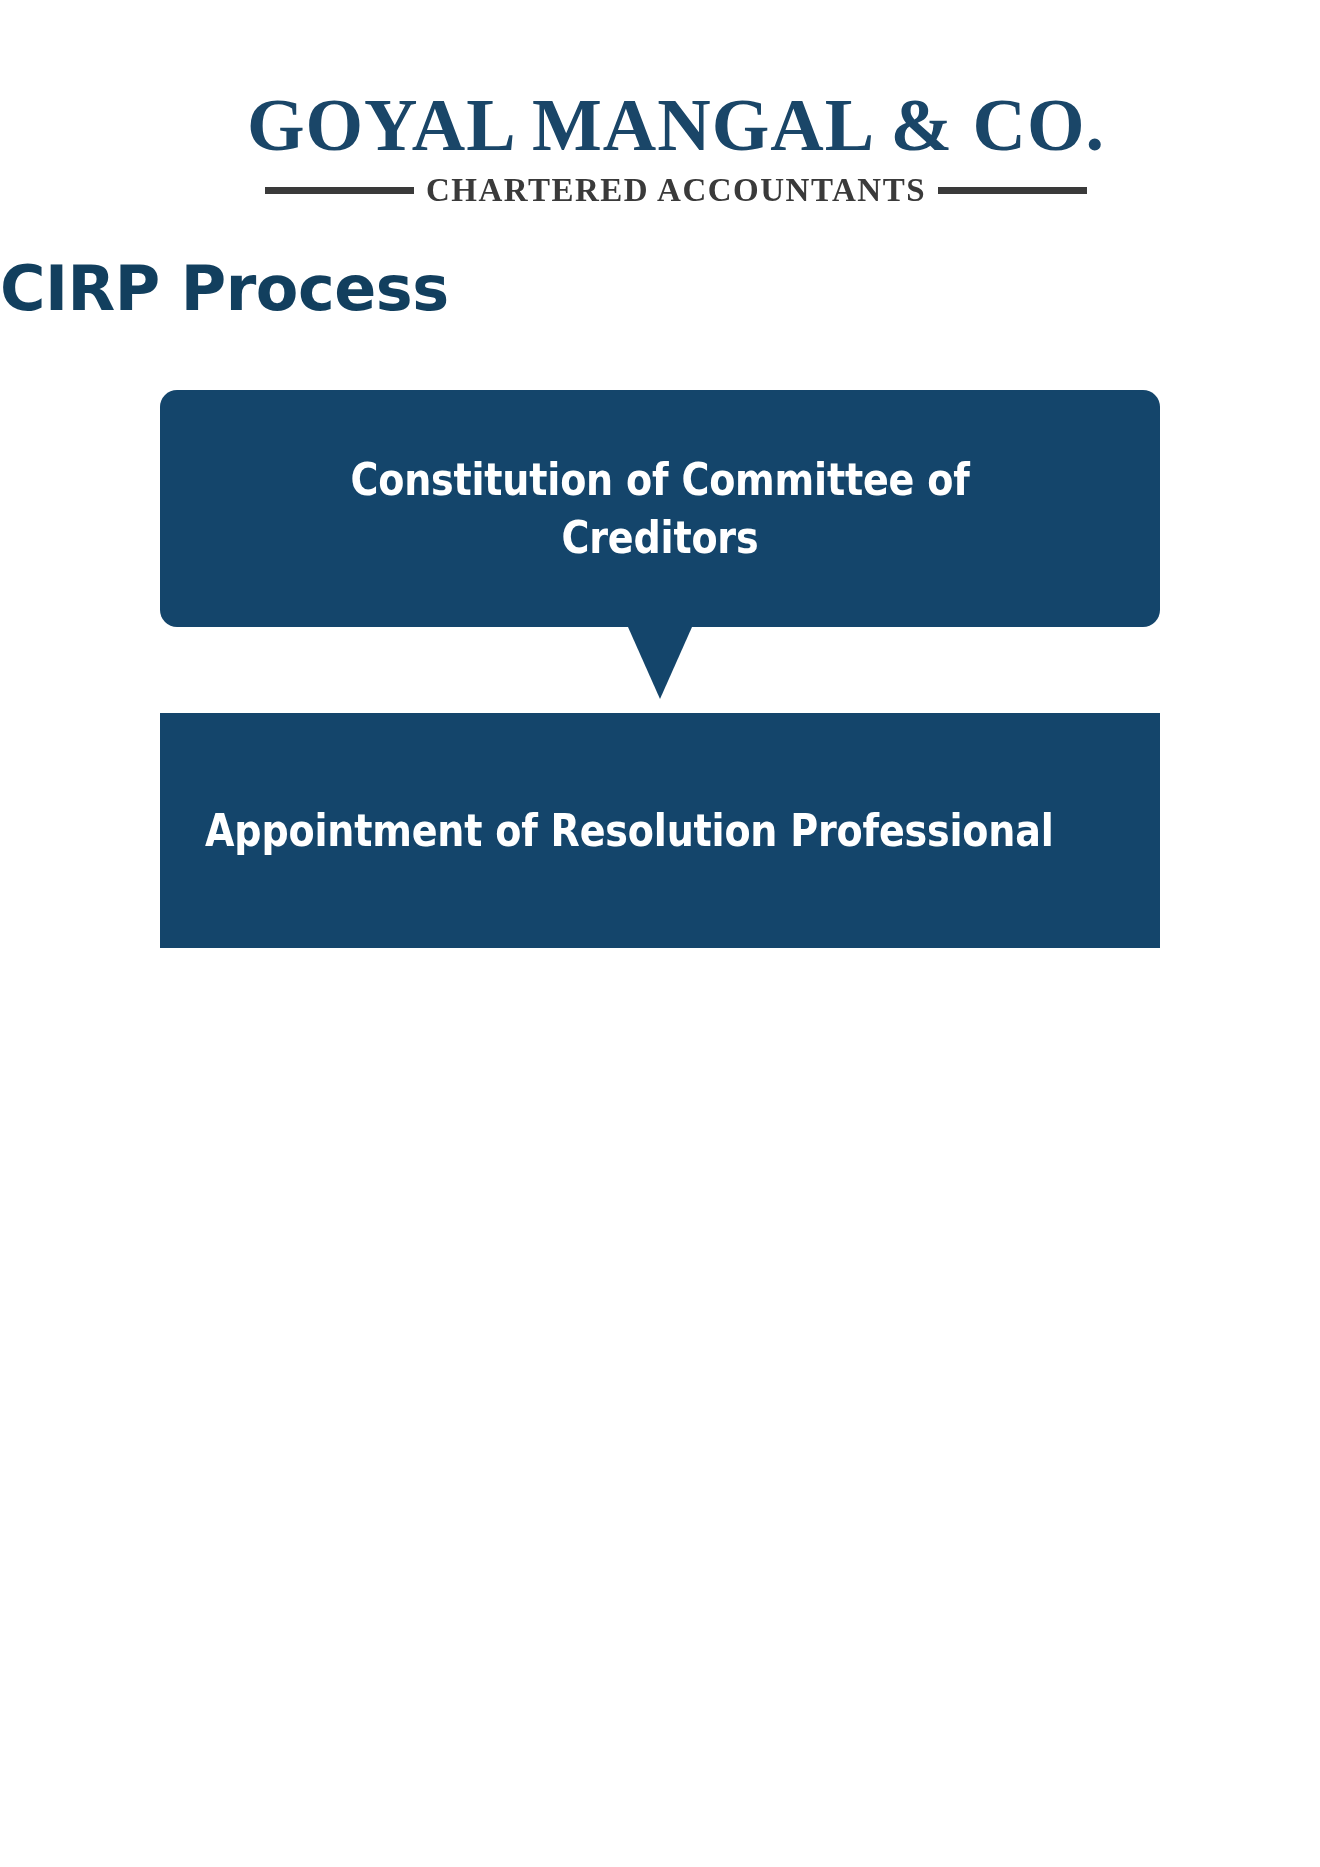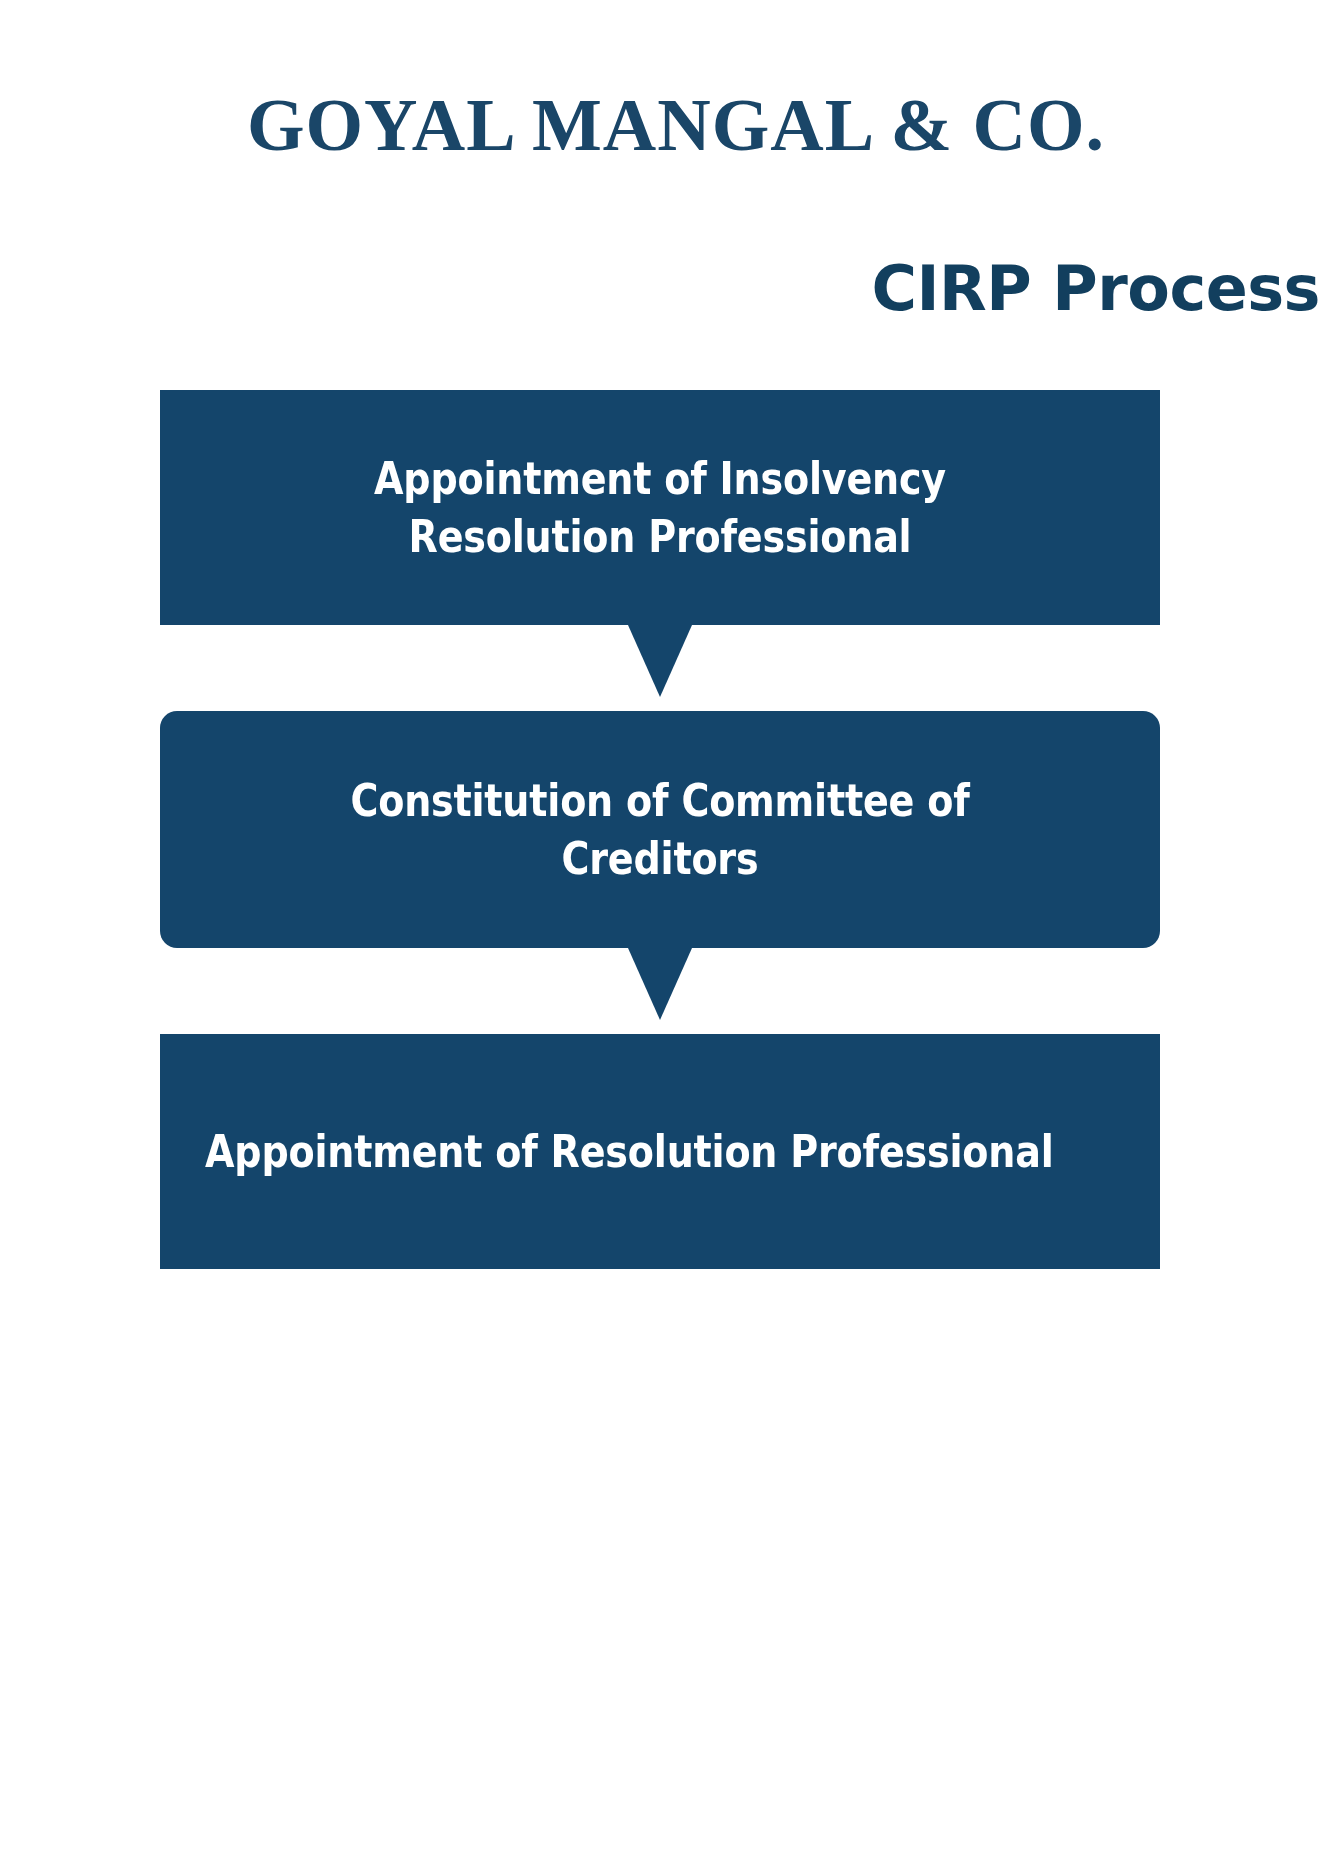--- a/index.html
+++ b/index.html
@@ -55,21 +55,21 @@
     white-space: nowrap;
     flex: 0 0 auto;
   }
 
   
   .page-title {
     position: absolute;
     top: 252px;
     left: 0;
     width: 1320px;
-    text-align: right;
+    text-align: left;
     font-family: "DejaVu Sans", "Liberation Sans", sans-serif;
     font-weight: 700;
     font-size: 62px;
     letter-spacing: -0.5px;
     color: #123f5e;
   }
 
   
   .flow {
     position: absolute;
@@ -124,33 +124,32 @@
 
   .step-1 { margin-bottom: 86px; }
   .step-2 { margin-bottom: 86px; }
   .step-3 { margin-bottom: 86px; }
 </style>
 </head>
 <body>
 
 <div class="logo-block">
   <div class="logo-wordmark">GOYAL MANGAL &amp; CO.</div>
+  <div class="logo-sub-row">
+    <span class="logo-rule left"></span>
+    <span class="logo-subtitle">CHARTERED ACCOUNTANTS</span>
+    <span class="logo-rule right"></span>
+  </div>
 </div>
 
 <div class="page-title">CIRP Process</div>
 
 <div class="flow">
 
 
-  <div class="flow-step step-2">
-    <div class="flow-box">
-      <span class="label">Appointment of Insolvency Resolution Professional</span>
-    </div>
-    <div class="flow-arrow"></div>
-  </div>
 
   <div class="flow-step step-3">
     <div class="flow-box">
       <span class="label">Constitution of Committee of Creditors</span>
     </div>
     <div class="flow-arrow"></div>
   </div>
 
   <div class="flow-step step-4">
     <div class="flow-box">

